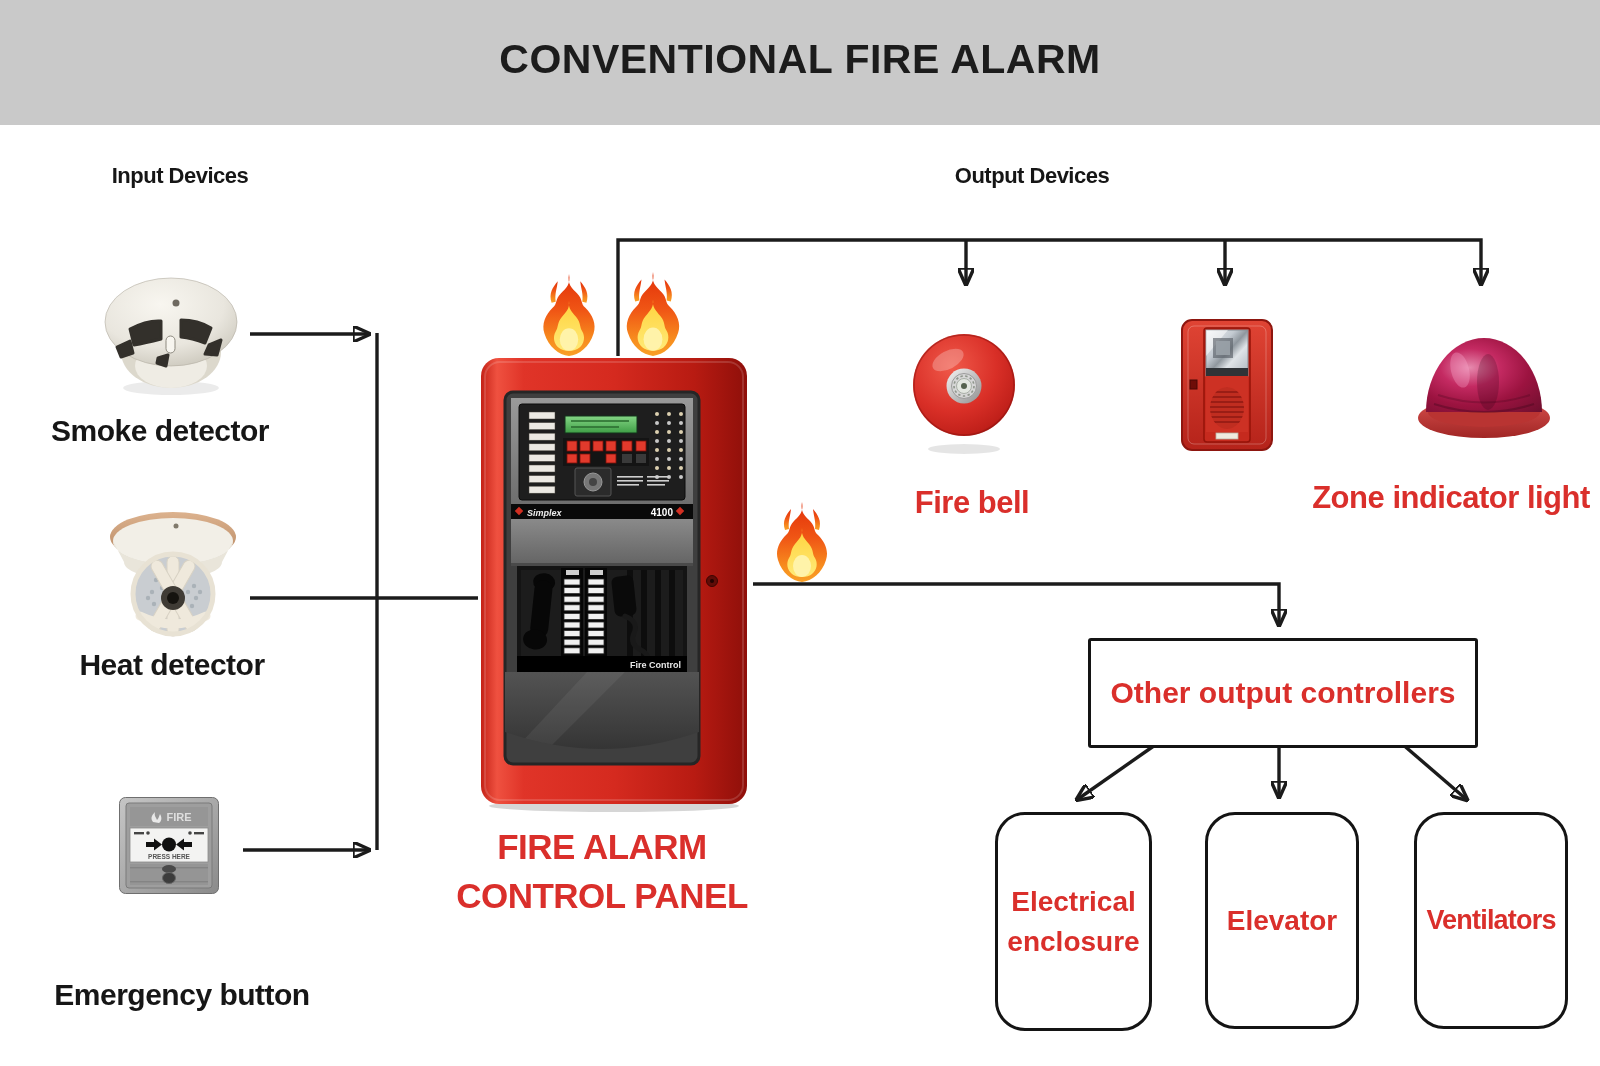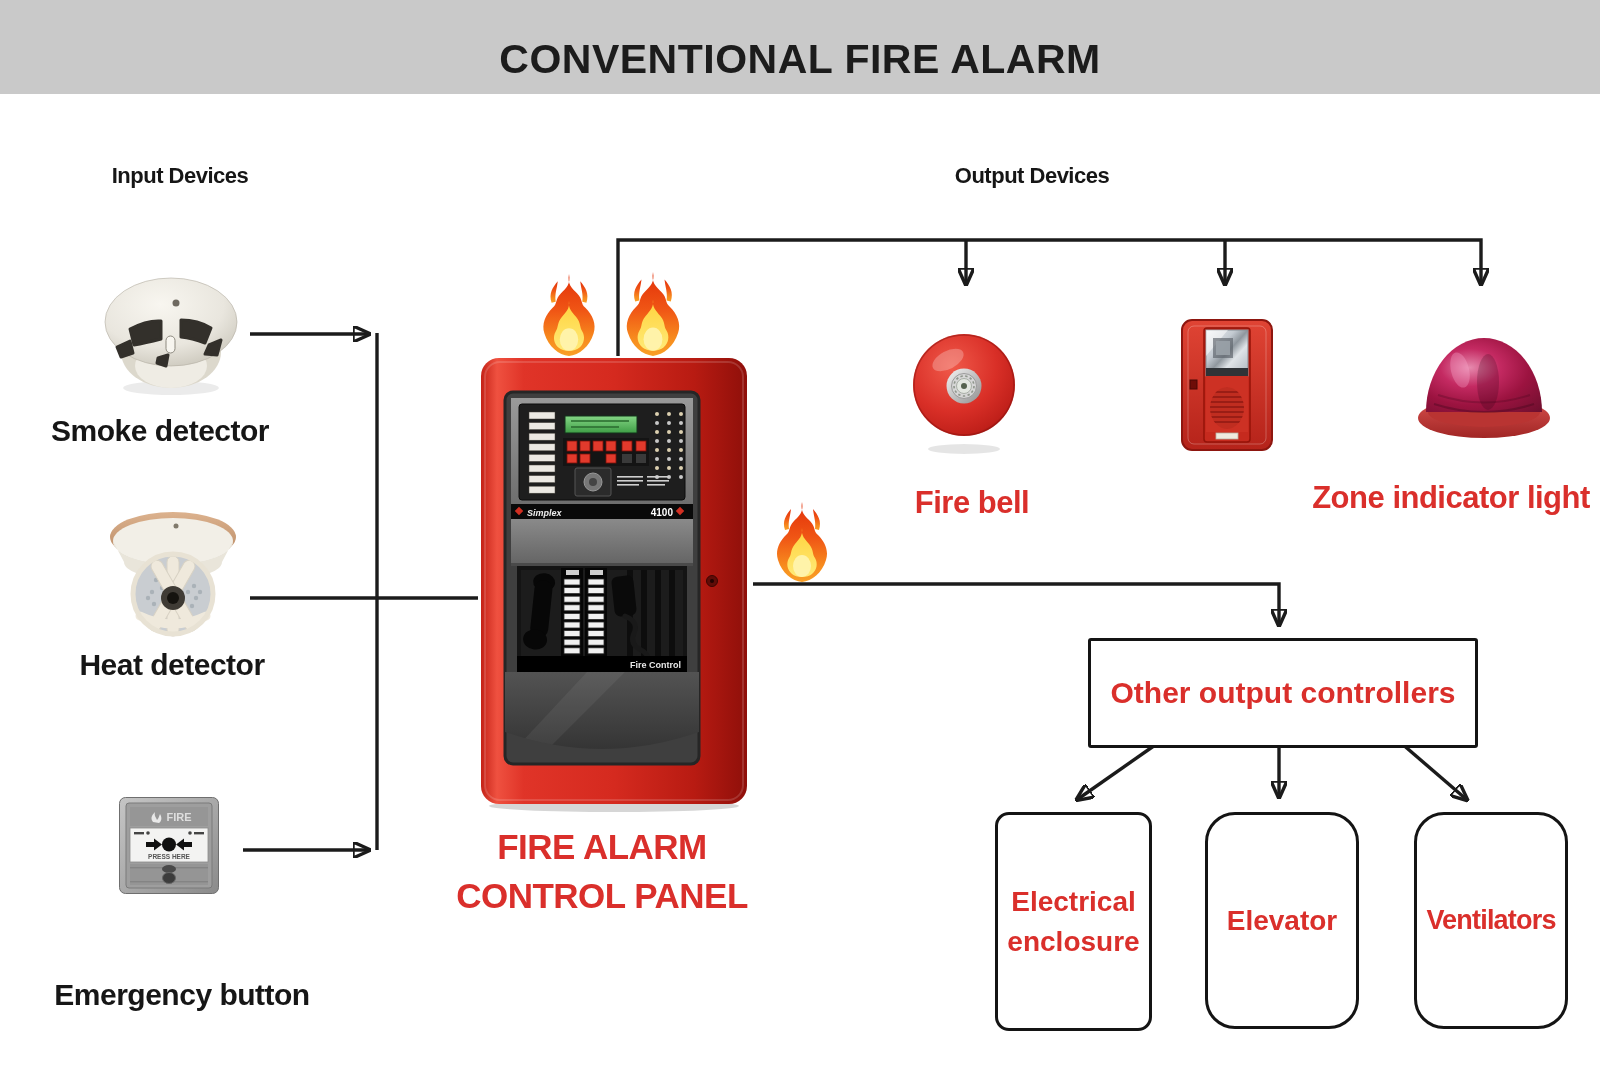--- a/index.html
+++ b/index.html
@@ -4,34 +4,34 @@
 <style>
   :root{
     --red:#da2f2b;
     --wire:#1b1b1b;
     --banner:#c9c9c9;
   }
   html,body{margin:0;padding:0;background:#fff;}
   body{font-family:"Liberation Sans", sans-serif;}
   .stage{position:relative;width:1600px;height:1066px;background:#fff;overflow:hidden;}
   .abs{position:absolute;}
-  .banner{position:absolute;left:0;top:0;width:1600px;height:94px;background:var(--banner);}
+  .banner{position:absolute;left:0;top:0;width:1600px;height:125px;background:var(--banner);}
   .title{width:100%;height:118px;line-height:118px;text-align:center;font-size:41px;font-weight:bold;
          color:#1c1c1c;letter-spacing:.5px;margin:0;}
   .heading{position:absolute;width:320px;text-align:center;font-size:22px;font-weight:bold;color:#161616;letter-spacing:-0.5px;}
   .lbl{position:absolute;width:320px;text-align:center;font-weight:bold;color:#161616;
        font-size:30px;line-height:38px;letter-spacing:-0.5px;}
   .lbl.red{color:var(--red);font-size:31px;line-height:47px;}
   .facp{position:absolute;left:452px;top:822px;width:300px;text-align:center;font-weight:bold;
         color:var(--red);font-size:35px;line-height:49px;letter-spacing:-0.5px;}
   .rbox{position:absolute;background:#fff;border:3px solid #141414;display:flex;flex-direction:column;
         align-items:center;justify-content:center;text-align:center;font-weight:bold;color:var(--red);}
   .rbox .l{display:block;}
   #box-controllers{left:1088px;top:638px;width:384px;height:104px;border-radius:3px;font-size:30px;}
-  #box-ee{left:995px;top:812px;width:151px;height:213px;border-radius:14px;font-size:28px;line-height:40px;}
+  #box-ee{left:995px;top:812px;width:151px;height:213px;border-radius:30px;font-size:28px;line-height:40px;}
   #box-elev{left:1205px;top:812px;width:148px;height:211px;border-radius:30px;font-size:28px;}
   #box-vent{left:1414px;top:812px;width:148px;height:211px;border-radius:30px;font-size:27px;letter-spacing:-0.8px;}
   svg{display:block;}
   .wires{position:absolute;left:0;top:0;}
   .wires path{stroke:var(--wire);stroke-width:3.4px;fill:none;}
 </style>
 </head>
 <body>
 
 <div class="stage">

